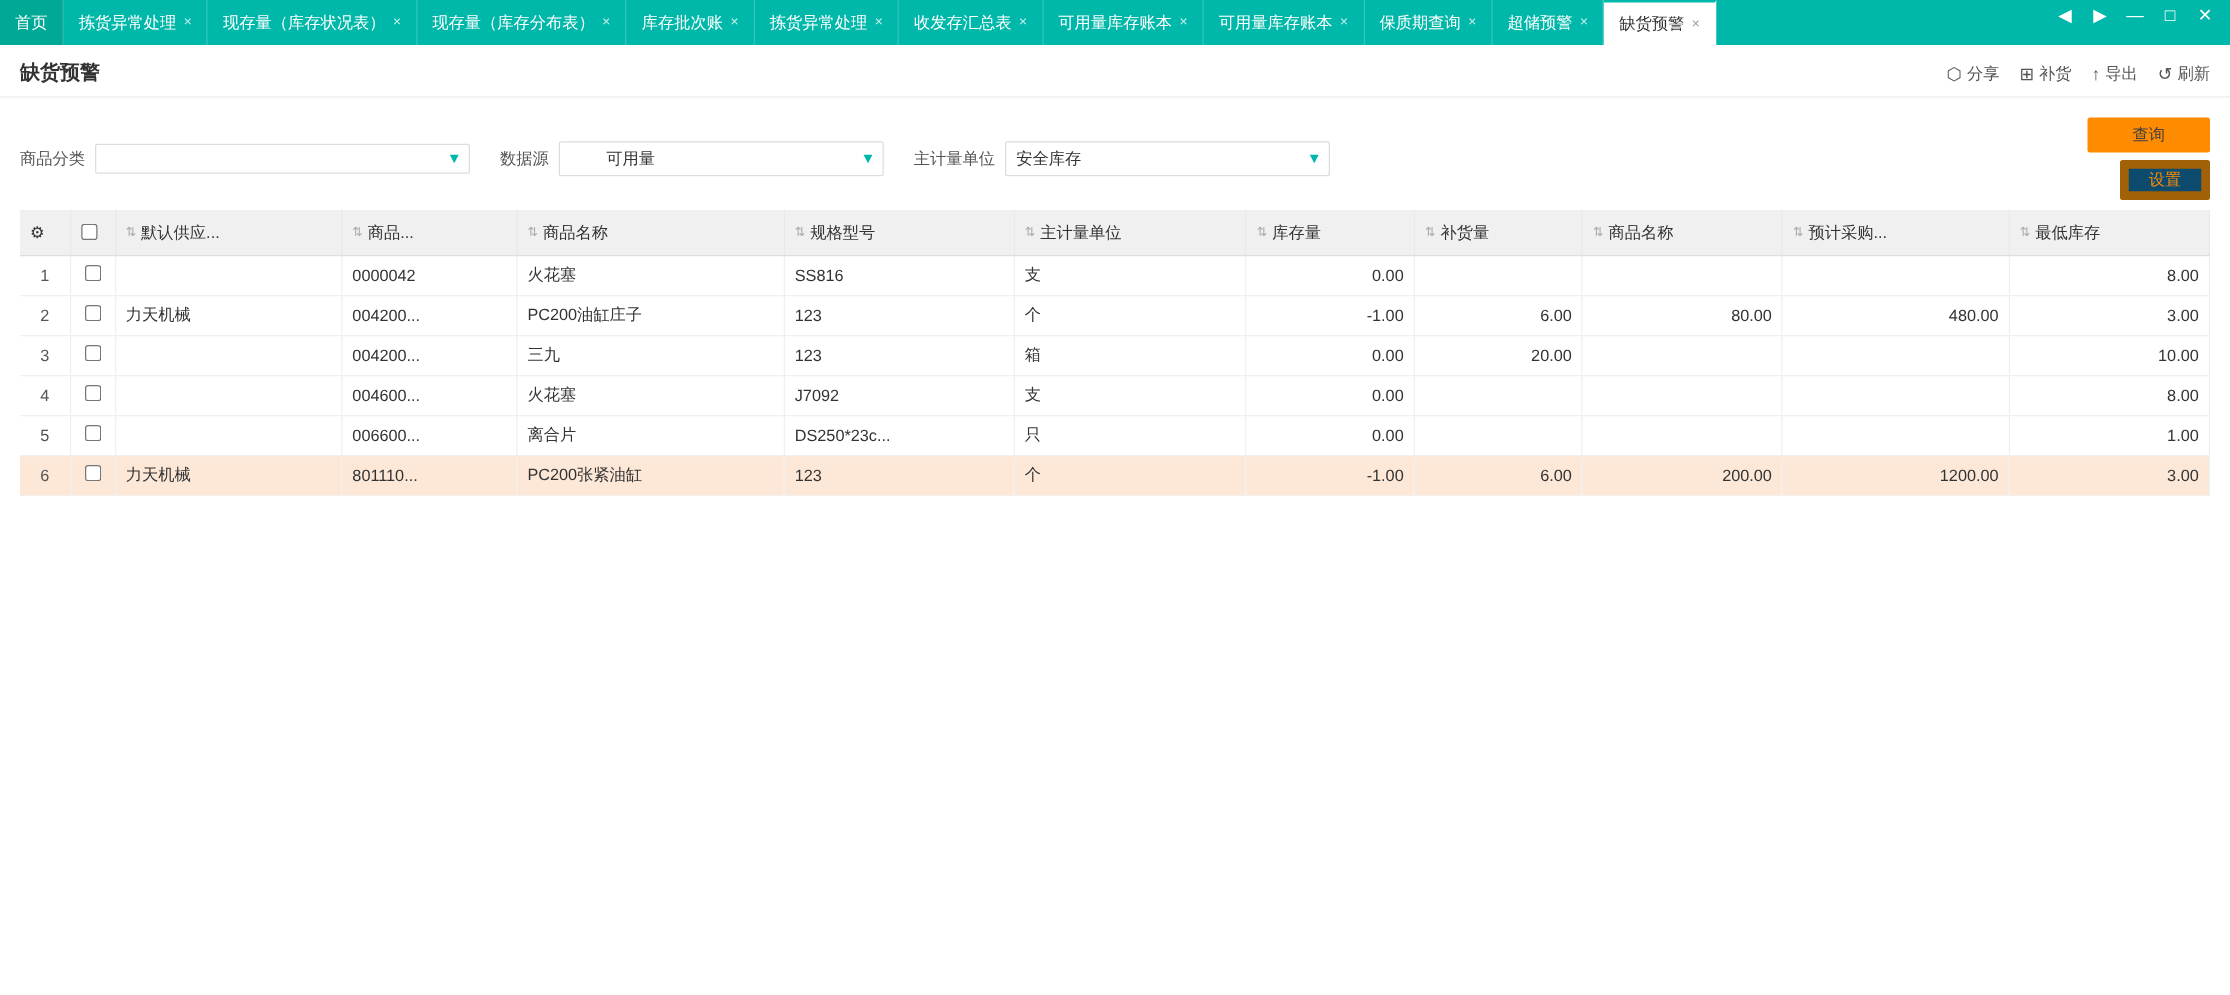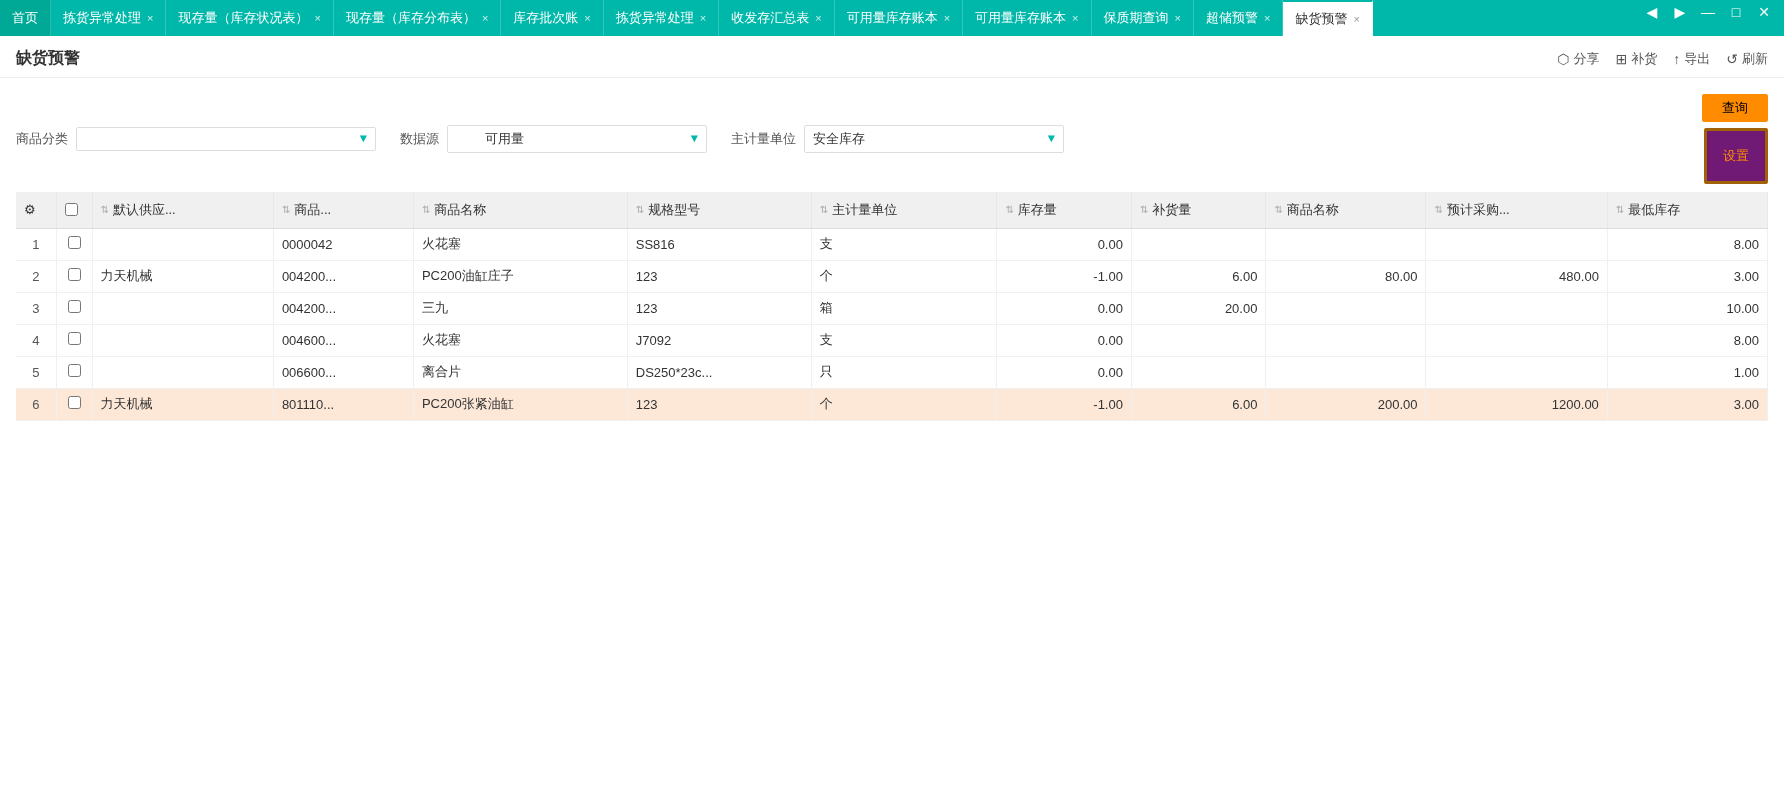--- a/index.html
+++ b/index.html
@@ -131,34 +131,34 @@
     .filter-actions {
       margin-left: auto;
       display: flex;
       flex-direction: column;
       gap: 6px;
       align-items: flex-end;
     }
 
     .btn-query {
       background: #ff8c00;
-      color: #000000;
+      color: #404040;
       border: none;
-      padding: 5px 20px;
+      padding: 5px 36px;
       border-radius: 2px;
       cursor: pointer;
       font-size: 13px;
       min-width: 60px;
     }
 
     .btn-settings {
-      background: #701a75;
+      background: #0c4a6e;
       color: #ff8c00;
-      border: 3px solid #a16207;
-      padding: 16px 16px;
+      border: 7px solid #a16207;
+      padding: 0 16px;
       border-radius: 2px;
       cursor: pointer;
       font-size: 13px;
       min-width: 60px;
     }
 
     
     .table-container {
       padding: 0 16px;
       overflow-x: auto;

